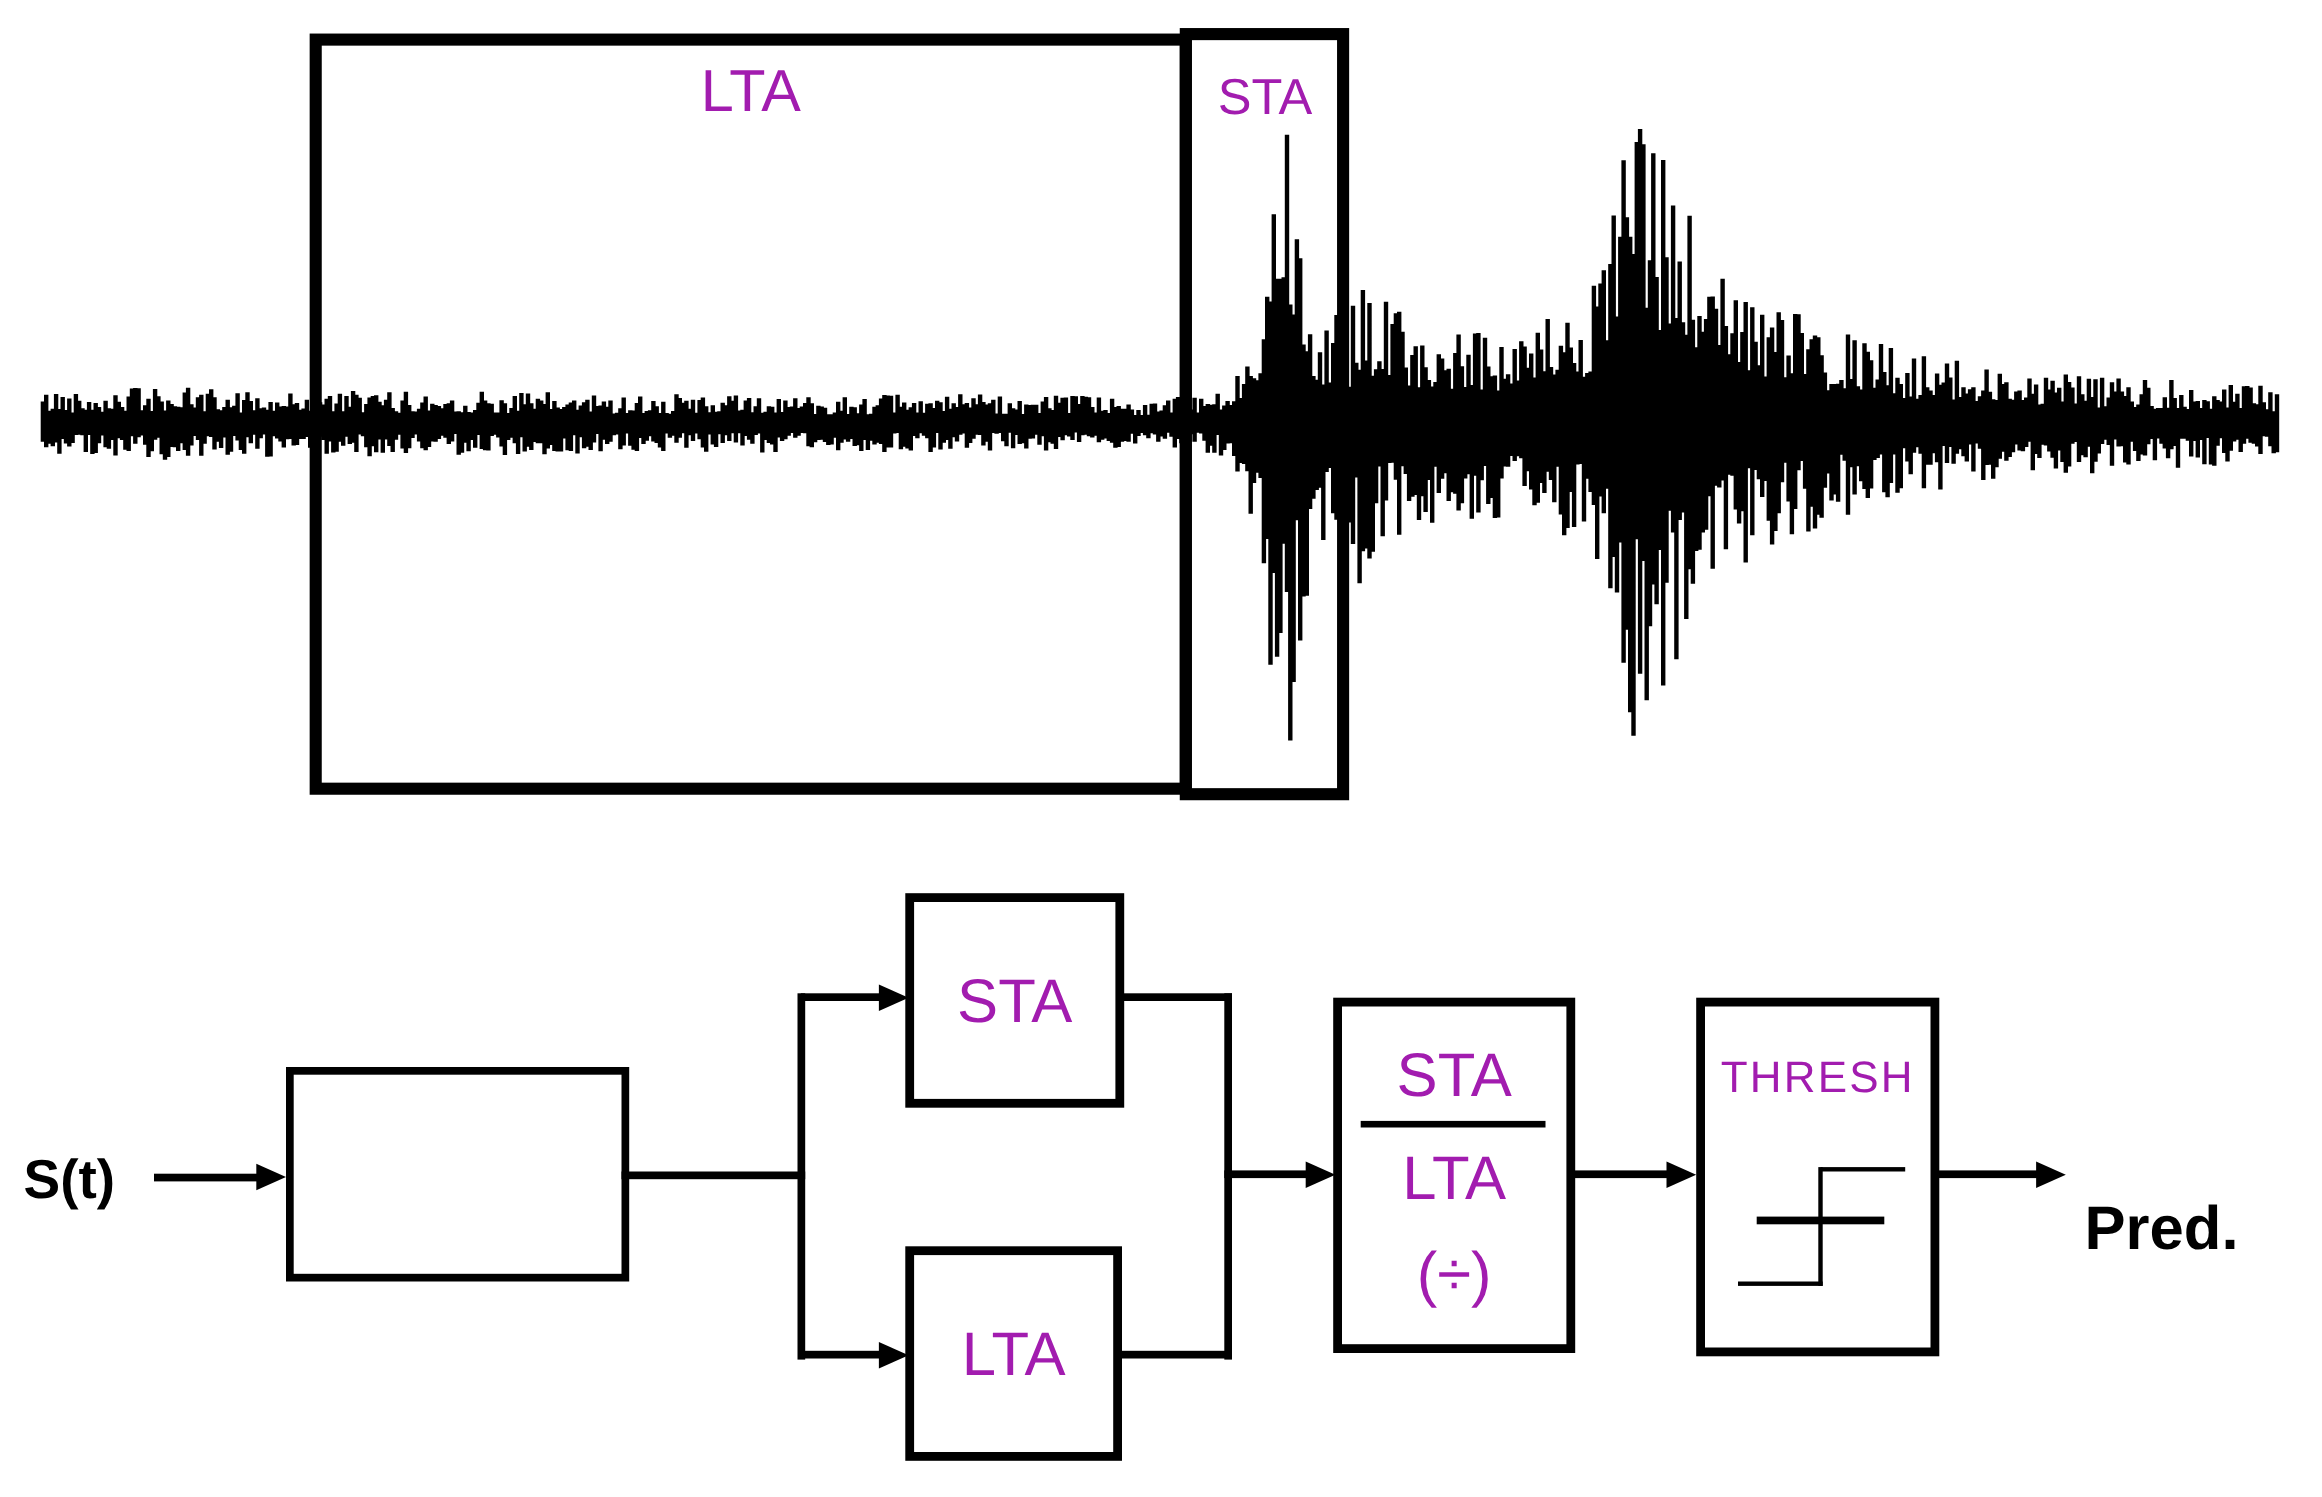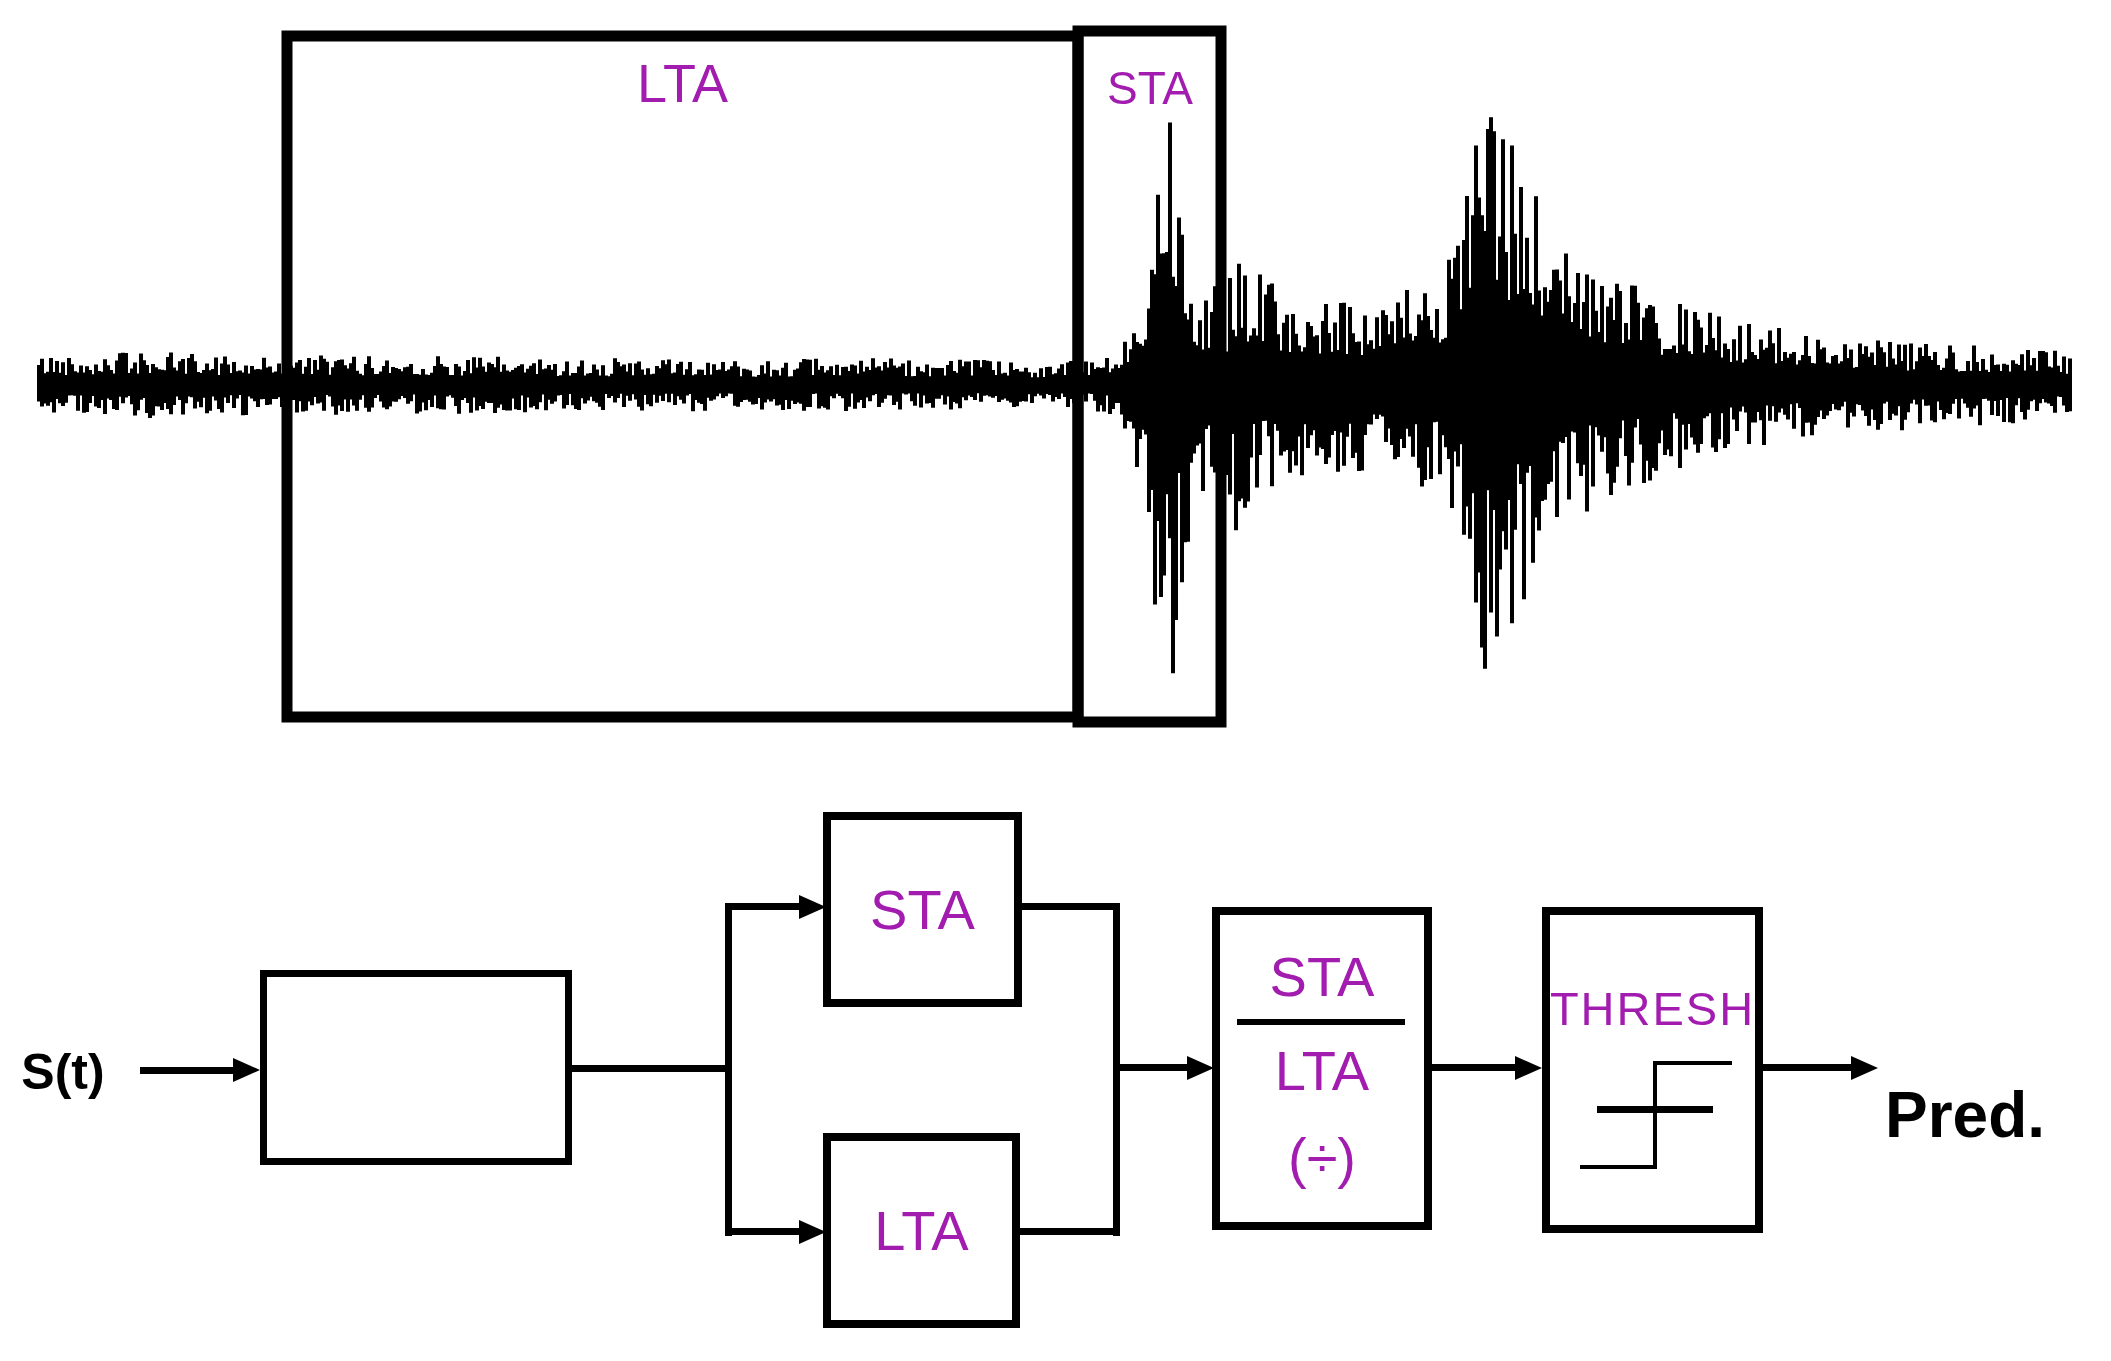--- a/index.html
+++ b/index.html
@@ -65,27 +65,27 @@
   <div class="box" style="left:1212px;top:907px;width:220px;height:323px;"></div>
   <div class="abs label center" style="left:1212px;top:936px;width:220px;height:80px;font-size:56px;">STA</div>
   <div class="abs" style="left:1237px;top:1019px;width:168px;height:6px;background:#000;"></div>
   <div class="abs label center" style="left:1212px;top:1030px;width:220px;height:80px;font-size:56px;">LTA</div>
   <div class="abs label center" style="left:1212px;top:1117px;width:220px;height:80px;font-size:56px;">(÷)</div>
 
   <div class="hline" style="left:1425px;top:1064px;width:91px;"></div>
   <div class="arrowhead" style="left:1515px;top:1056px;"></div>
 
   <div class="box" style="left:1542px;top:907px;width:221px;height:326px;"></div>
-  <div class="abs label center" style="left:1542px;top:955px;width:221px;height:50px;font-size:47px;letter-spacing:2px;margin-top:28px;">THRESH</div>
+  <div class="abs label center" style="left:1542px;top:955px;width:221px;height:50px;font-size:40px;letter-spacing:2px;">THRESH</div>
 
   <div>
     <div class="abs" style="left:1655px;top:1061px;width:77px;height:4px;background:#000;"></div>
     <div class="abs" style="left:1653px;top:1061px;width:4px;height:108px;background:#000;"></div>
     <div class="abs" style="left:1597px;top:1106px;width:116px;height:7px;background:#000;"></div>
     <div class="abs" style="left:1580px;top:1165px;width:77px;height:4px;background:#000;"></div>
   </div>
 
   <div class="hline" style="left:1756px;top:1064px;width:96px;"></div>
   <div class="arrowhead" style="left:1851px;top:1056px;"></div>
 
-  <div class="abs bold center" style="left:1880px;top:1072px;width:170px;height:86px;font-size:64px;">Pred.</div>
+  <div class="abs bold center" style="left:1880px;top:1072px;width:170px;height:86px;font-size:56px;">Pred.</div>
 
 </div>
 
 </body></html>

